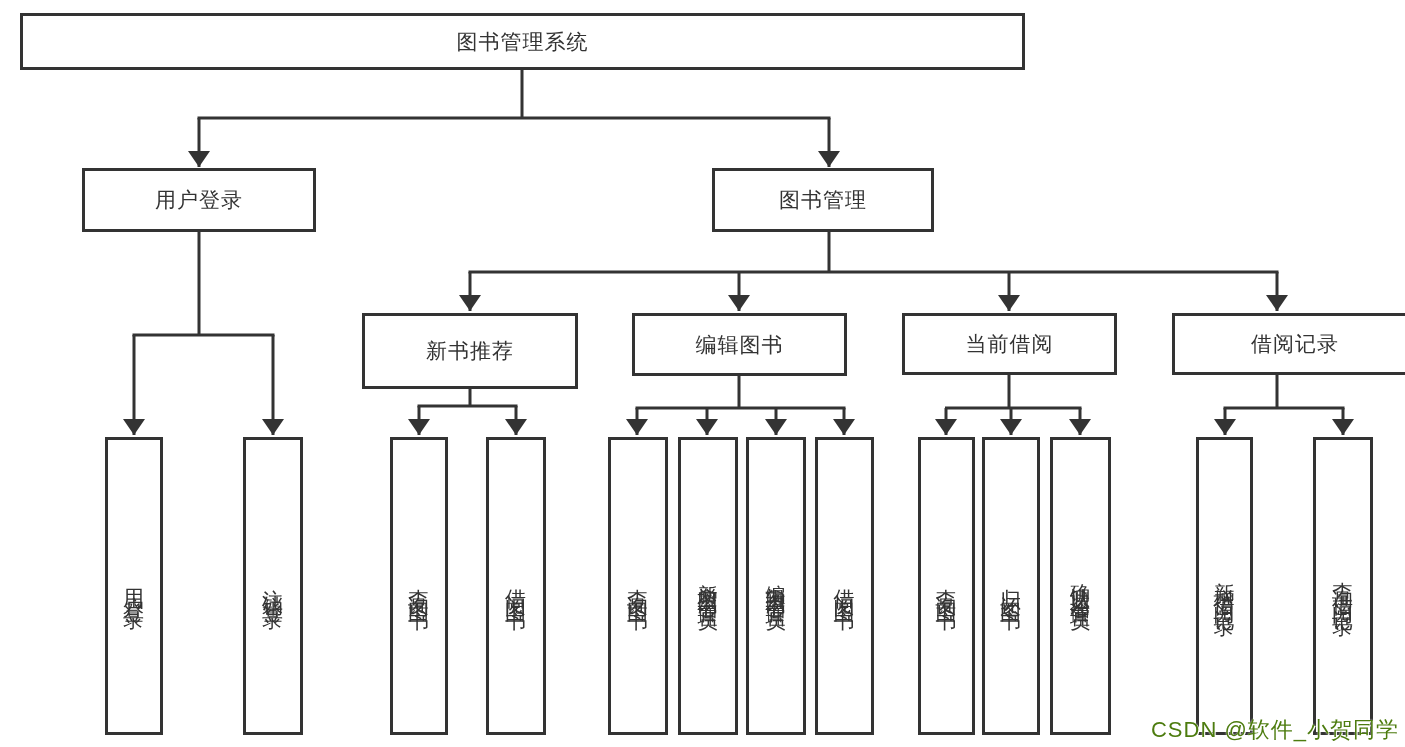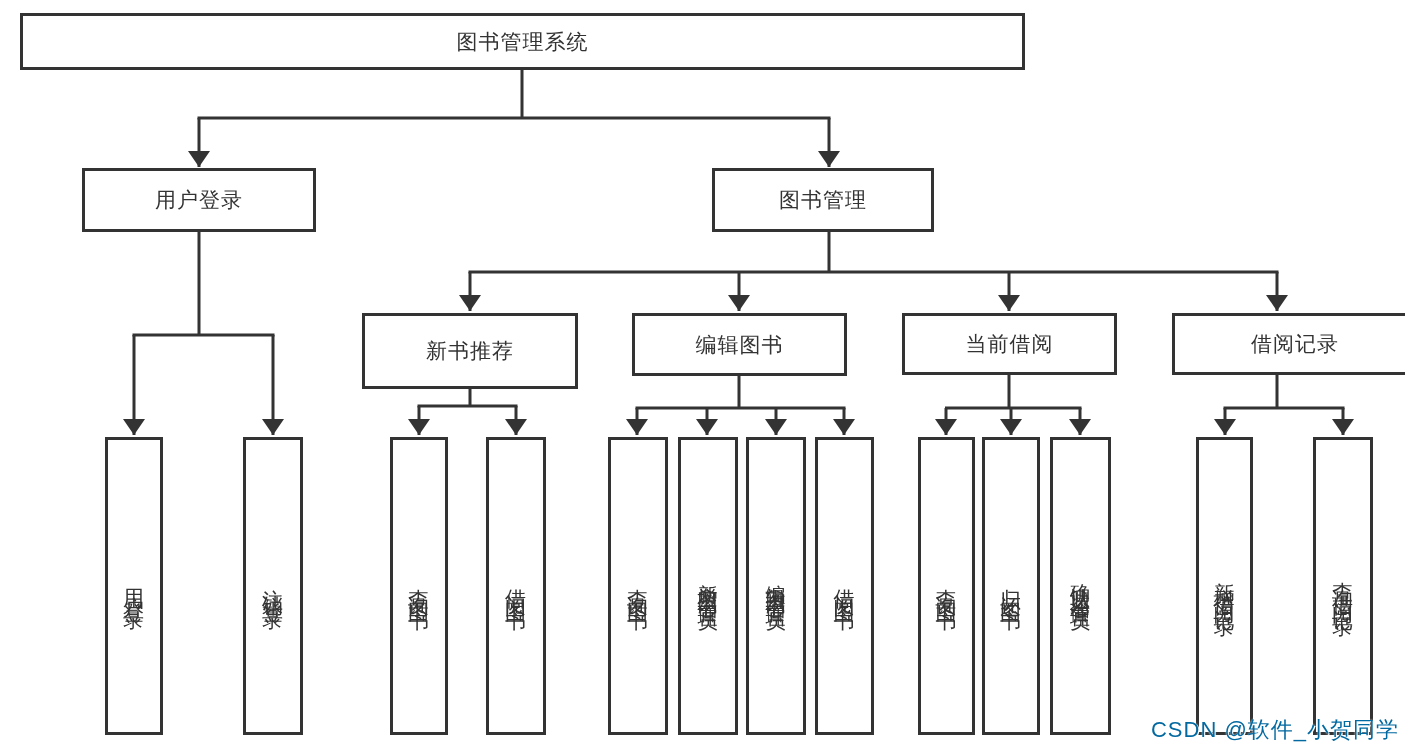--- a/index.html
+++ b/index.html
@@ -26,21 +26,21 @@
     writing-mode:vertical-lr;
     text-orientation:mixed;
     letter-spacing:7px;
     line-height:1;
     white-space:nowrap;
   }
   .watermark{
     position:absolute;
     right:6px;bottom:2px;
     font-size:22px;
-    color:#0369a1;
+    color:#4d7c0f;
     text-shadow:0 0 2px #ffffff,1px 1px 0 #ffffff;
     letter-spacing:1px;
     z-index:5;
     white-space:nowrap;
   }
 </style>
 </head>
 <body>
 
 <div class="canvas">

